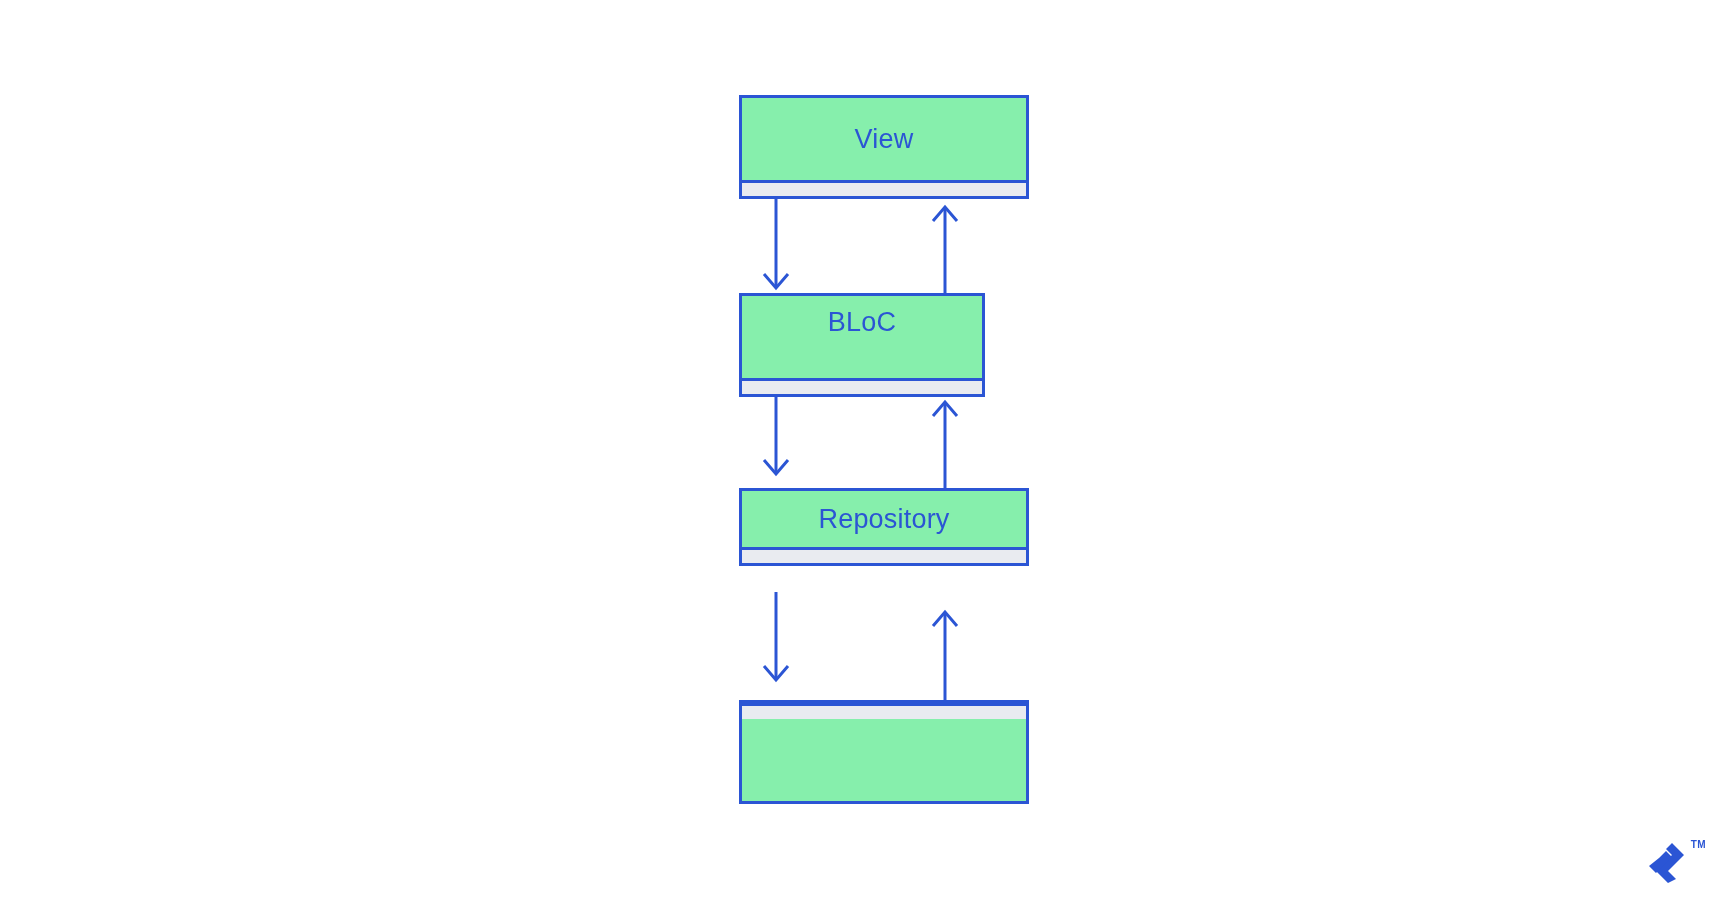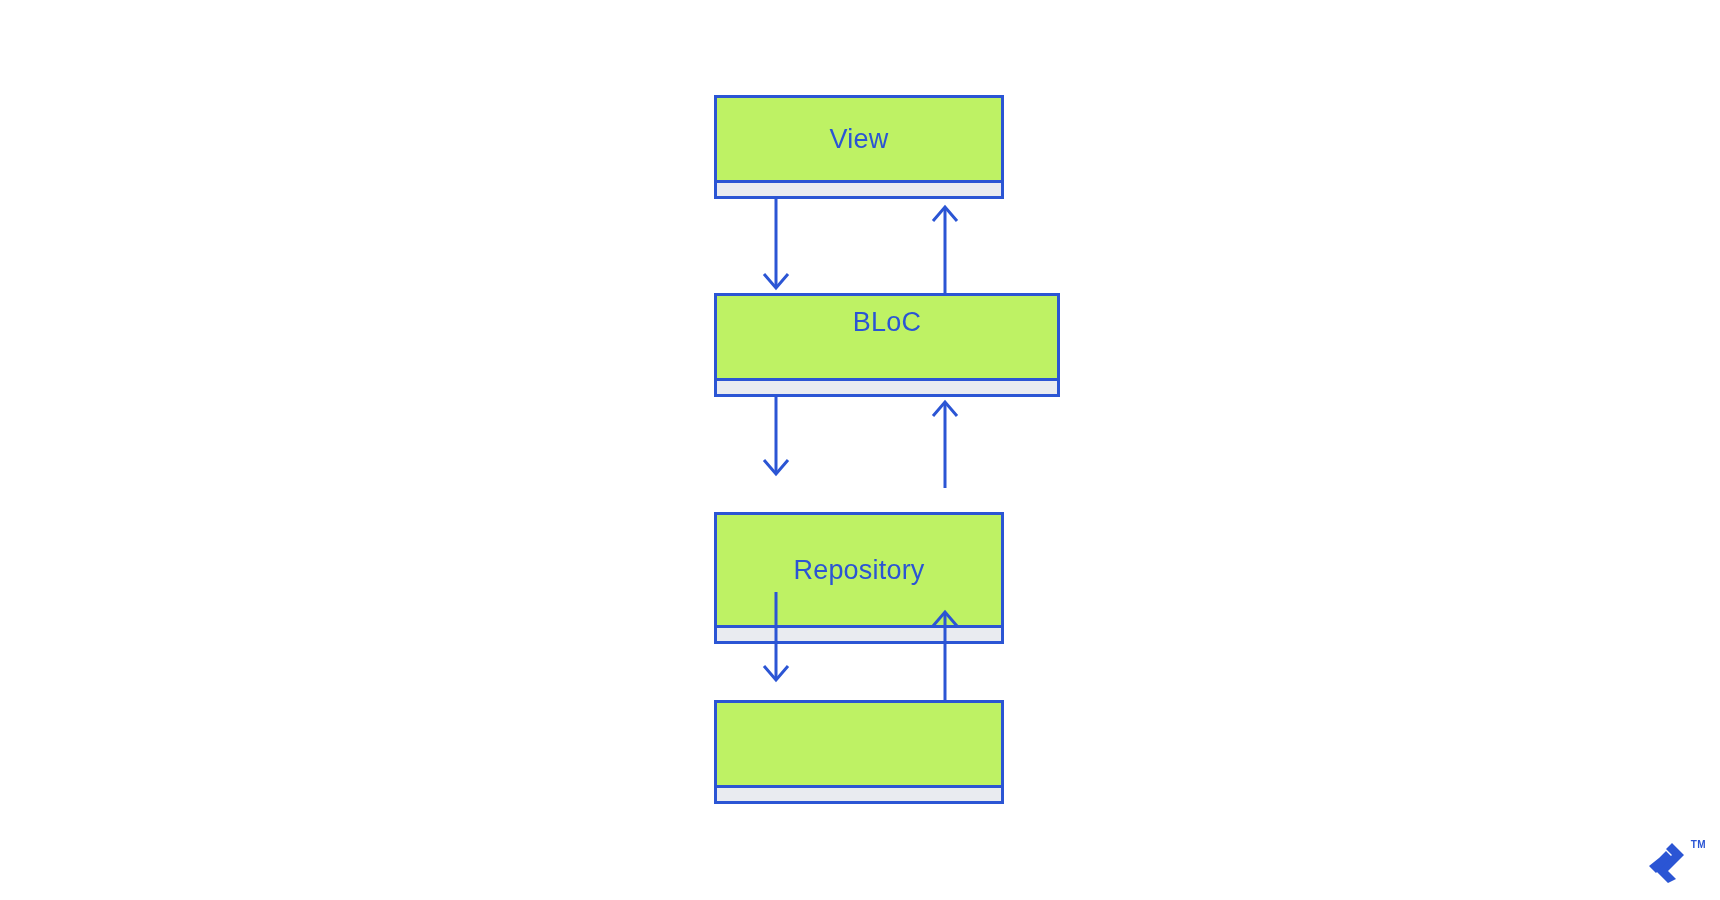--- a/index.html
+++ b/index.html
@@ -25,25 +25,26 @@
     height: 900px;
   }
 
   
   .node {
     position: absolute;
     box-sizing: border-box;
     width: 290px;
     height: 104px;
     border: 3px solid var(--accent);
-    background: #bef264;
+    background: #86efac;
     display: flex;
     flex-direction: column;
-    justify-content: flex-end;
+    justify-content: space-between;
     align-items: stretch;
+    margin-left: 25px;
   }
   .node-body {
     flex: 1 1 auto;
     display: flex;
     align-items: center;
     justify-content: center;
   }
   .node-label {
     color: var(--accent);
     font-size: 27px;
@@ -120,28 +121,28 @@
 
 <div id="diagram-canvas">
 
   <div class="node node-view" style="left: 714px; top: 95px; width: 290px; height: 104px;">
     <div class="node-body">
       <span class="node-label">View</span>
     </div>
     <div class="node-strip"></div>
   </div>
 
-  <div class="node node-bloc" style="left: 714px; top: 293px; width: 346px; height: 104px; gap: 29px;">
+  <div class="node node-bloc" style="left: 714px; top: 293px; width: 246px; height: 104px; gap: 29px;">
     <div class="node-body">
       <span class="node-label">BLoC</span>
     </div>
     <div class="node-strip"></div>
   </div>
 
-  <div class="node node-repository" style="left: 714px; top: 512px; width: 290px; height: 132px;">
+  <div class="node node-repository" style="left: 714px; top: 488px; width: 290px; height: 78px;">
     <div class="node-body">
       <span class="node-label">Repository</span>
     </div>
     <div class="node-strip"></div>
   </div>
 
   <div class="node node-data" style="left: 714px; top: 700px; width: 290px; height: 104px;">
     <div class="node-strip"></div>
   </div>
 

